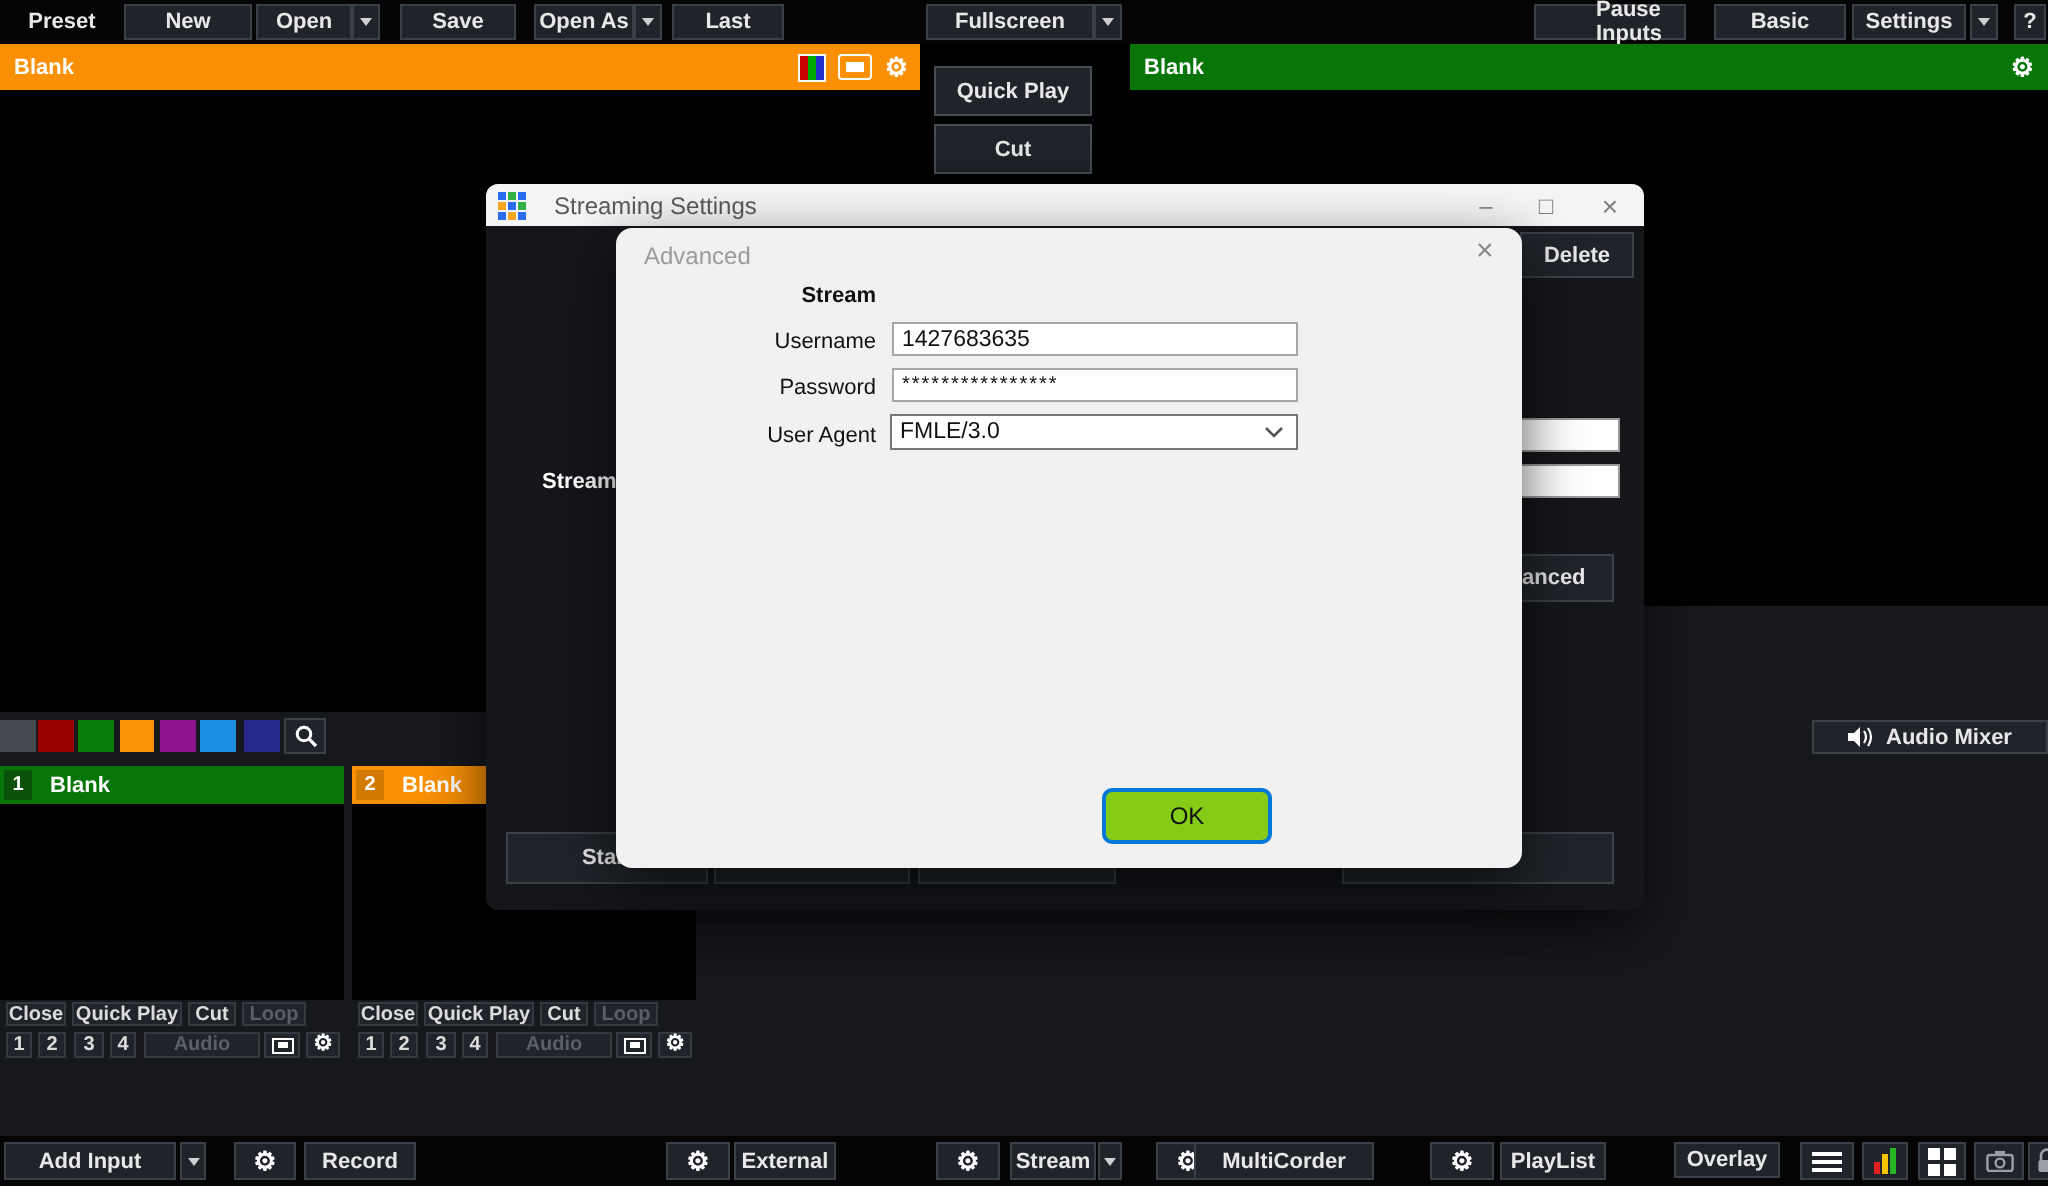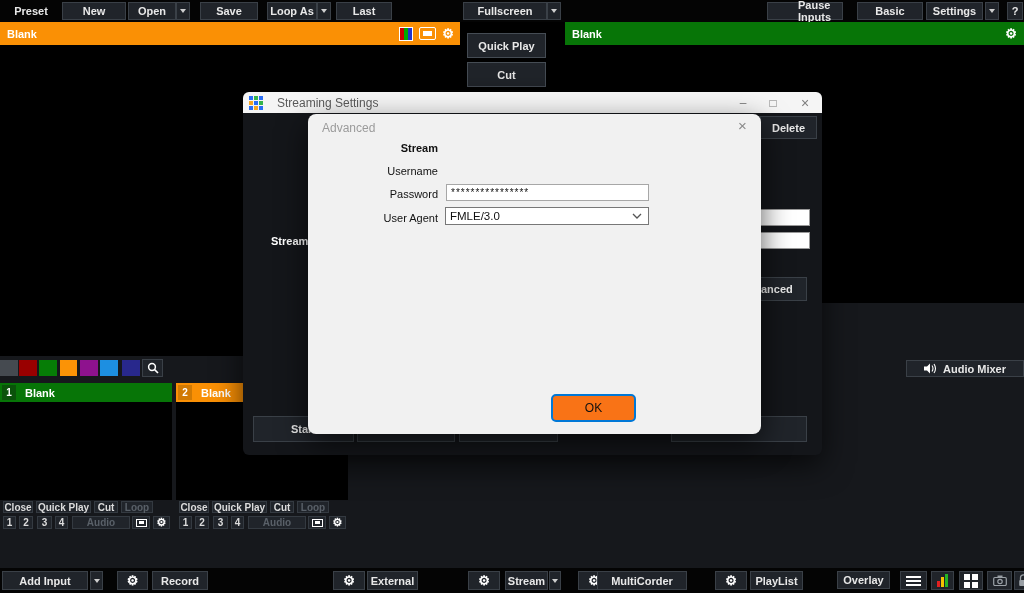--- a/index.html
+++ b/index.html
@@ -46,21 +46,21 @@
 <div class="app">
 
   <div class="abs topbar"></div>
   <div class="abs" style="left:0;top:2px;width:62px;height:18px;display:flex;align-items:center;justify-content:center;font-weight:700;">Preset</div>
   <div class="btn" style="left:62px;top:2px;width:64px;height:18px;">New</div>
   <div class="btn" style="left:128px;top:2px;width:48px;height:18px;">Open</div>
   <div class="btn" style="left:176px;top:2px;width:14px;height:18px;">
       <span class="tri"></span>
     </div>
   <div class="btn" style="left:200px;top:2px;width:58px;height:18px;">Save</div>
-  <div class="btn" style="left:267px;top:2px;width:50px;height:18px;">Loop As</div>
+  <div class="btn" style="left:267px;top:2px;width:50px;height:18px;">Open As</div>
   <div class="btn" style="left:317px;top:2px;width:14px;height:18px;">
       <span class="tri"></span>
     </div>
   <div class="btn" style="left:336px;top:2px;width:56px;height:18px;">Last</div>
   <div class="btn" style="left:463px;top:2px;width:84px;height:18px;">Fullscreen</div>
   <div class="btn" style="left:547px;top:2px;width:14px;height:18px;">
       <span class="tri"></span>
     </div>
   <div class="btn" style="left:767px;top:2px;width:76px;height:18px;padding-left:30px;">Pause Inputs</div>
   <div class="btn" style="left:857px;top:2px;width:66px;height:18px;">Basic</div>
@@ -261,28 +261,29 @@
     <div class="btn" style="left:428px;top:324px;width:136px;height:26px;">Close</div>
   </div>
 
   <div class="abs dlg-shadow" style="left:308px;top:114px;width:453px;height:320px;background:#f1f1f1;border-radius:8px;z-index:20;color:#111;">
     <div class="abs" style="left:14px;top:7px;font-size:12px;color:#9b9b9b;">Advanced</div>
     <div class="abs" style="left:430px;top:3px;font-size:15px;color:#8a8a8a;">×</div>
 
     <div class="flabel" style="left:0;top:28px;font-weight:700;">Stream</div>
 
     <div class="flabel" style="left:0;top:51px;">Username</div>
+    <input class="field-input" style="left: 138px; top: 47px; width: 203px; height: 17px;" value="1427683635">
 
     <div class="flabel" style="left:0;top:74px;">Password</div>
     <input class="field-input" style="left: 138px; top: 70px; width: 203px; height: 17px; font-size: 10px; letter-spacing: 1px;" value="****************">
 
     <div class="flabel" style="left:0;top:98px;padding-left:36px;">User Agent</div>
     <div class="field-input" style="left:137px;top:93px;width:204px;height:18px;border-color:#777;display:flex;align-items:center;">
       <span>FMLE/3.0</span>
       <svg width="10" height="6" viewBox="0 0 10 6" style="margin-left:auto;margin-right:2px;">
           <polyline points="1,1 5,5 9,1" fill="none" stroke="#555" stroke-width="1.3"></polyline>
         </svg>
     </div>
 
-    <div class="abs" style="left:243px;top:280px;width:85px;height:28px;background:#f97316;border:2px solid #0078d7;border-radius:5px;display:flex;align-items:center;justify-content:center;font-size:12px;">OK</div>
+    <div class="abs" style="left:243px;top:280px;width:85px;height:28px;background:#84cc16;border:2px solid #0078d7;border-radius:5px;display:flex;align-items:center;justify-content:center;font-size:12px;">OK</div>
   </div>
 
 </div>
 
 </body></html>

